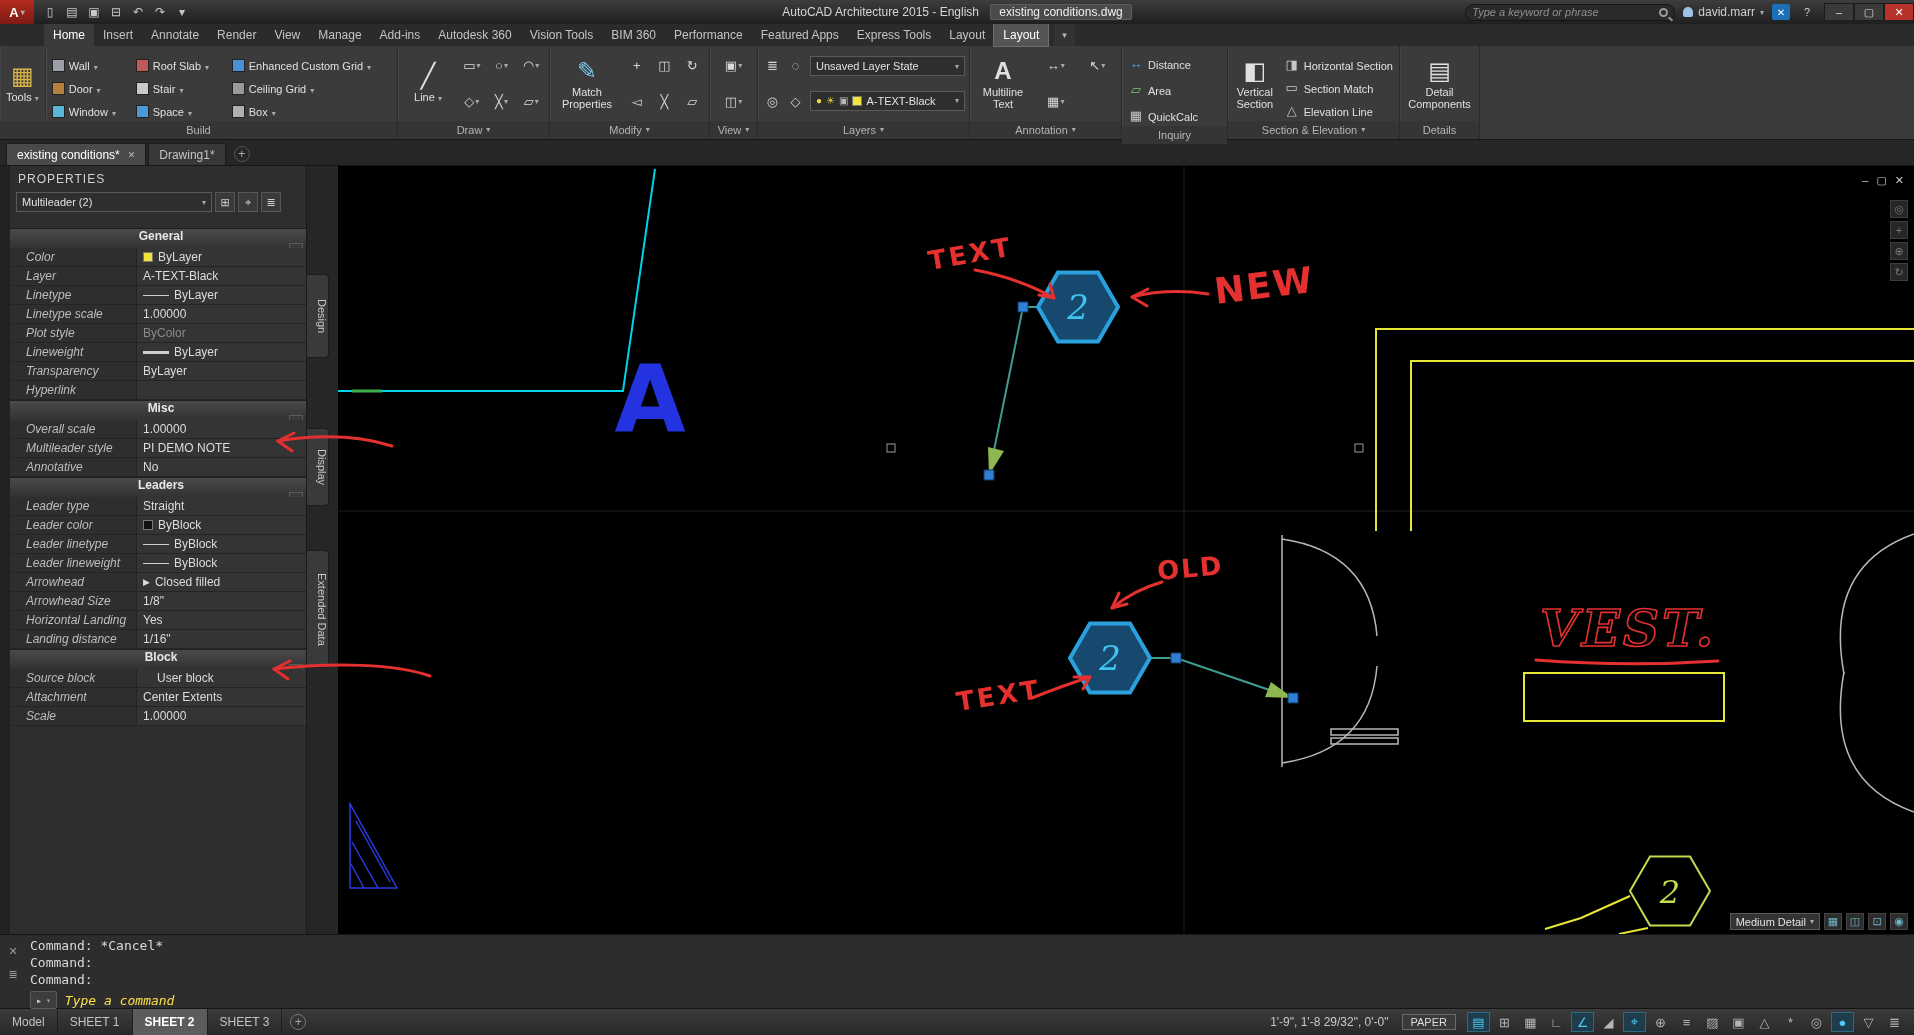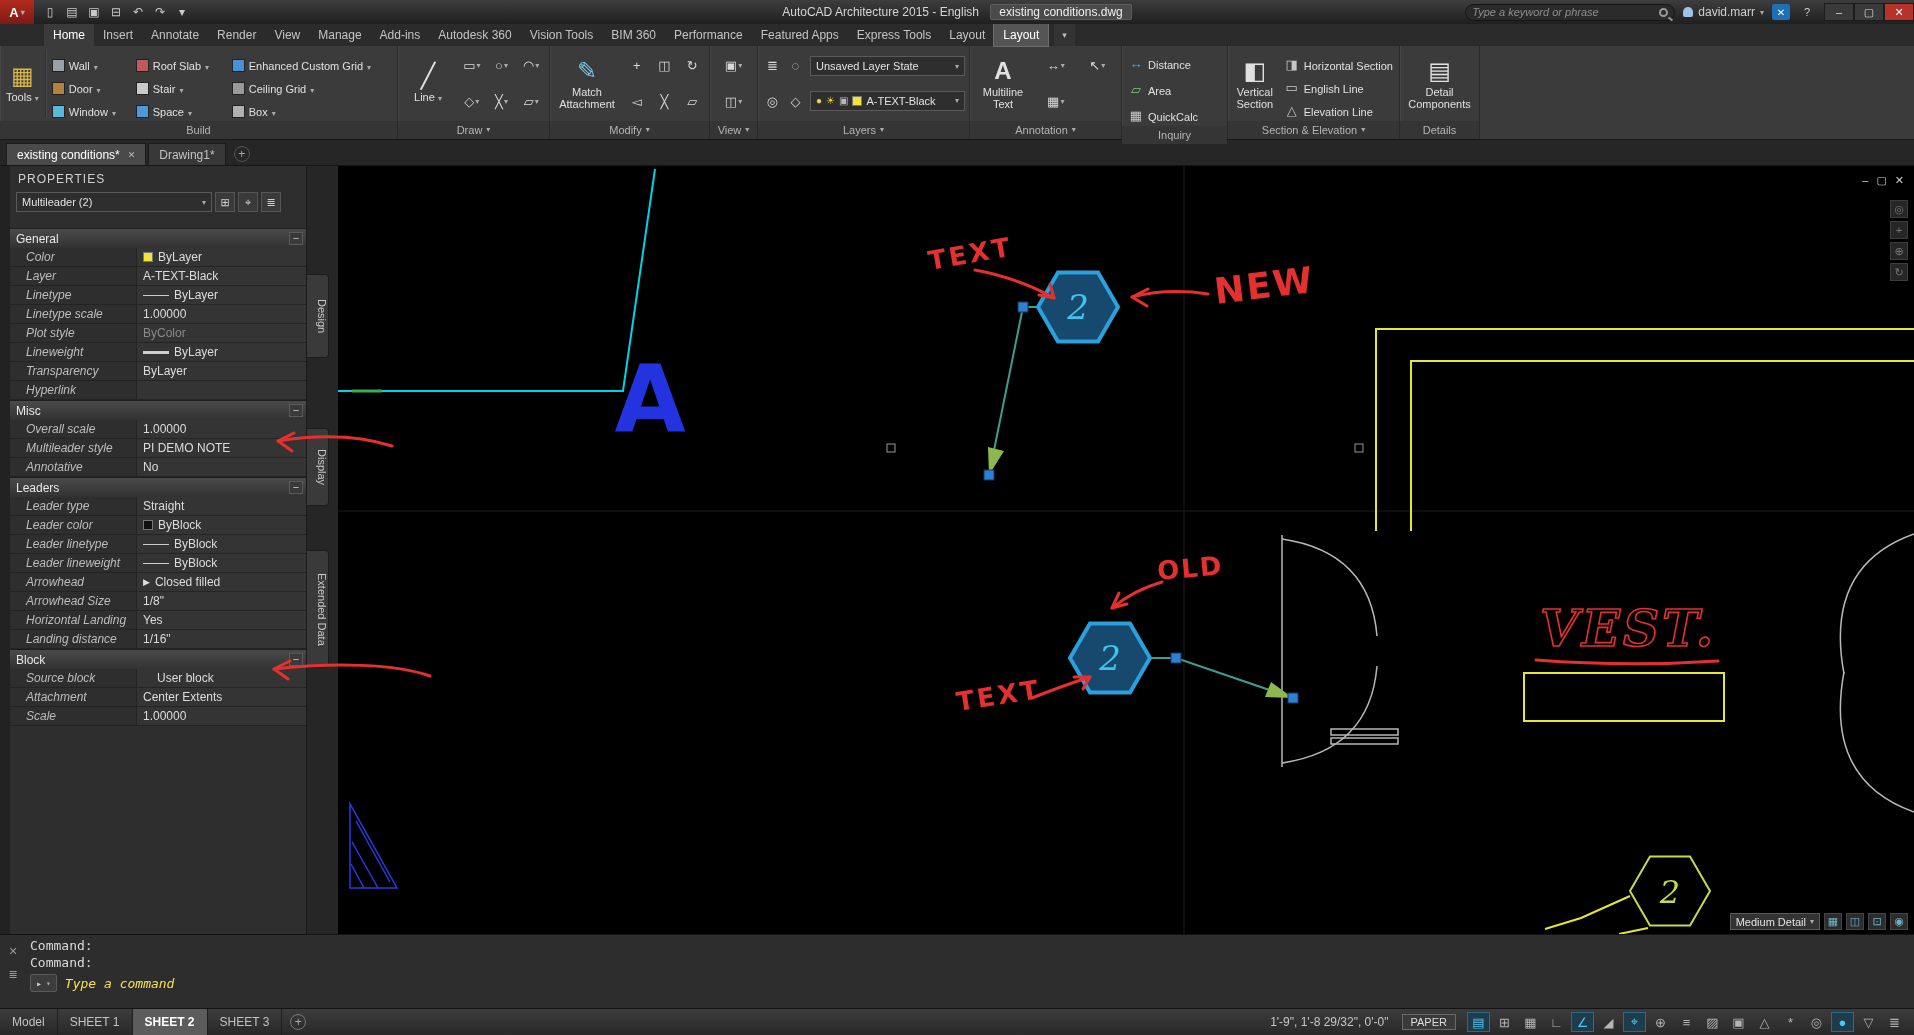--- a/index.html
+++ b/index.html
@@ -75,21 +75,21 @@
   
   .main { display:flex; height:768px; }
   .left-col { width:338px; display:flex; background:#222; }
   .palette { width:306px; background:#2e2e2e; border-right:1px solid #1a1a1a; margin-left:10px; }
   .pal-header { height:26px; line-height:26px; padding-left:8px; font-size:12px; letter-spacing:1px; color:#d2d2d2; }
   .sel-row { display:flex; align-items:center; gap:3px; padding:0 4px 16px 6px; }
   .sel-combo { width:196px; }
   .pal-btn { width:20px; height:20px; background:#3a3a3a; border:1px solid #565656; color:#cfcfcf;
     display:inline-flex; align-items:center; justify-content:center; font-size:11px; }
   .group-header { height:20px; background:linear-gradient(#4a4a4a,#323232); display:flex; align-items:center;
-    padding-left:6px; font-weight:normal; font-size:12px; color:#e8e8e8; border-top:1px solid #1f1f1f; }
+    padding-left:6px; font-weight:bold; font-size:12px; color:#e8e8e8; border-top:1px solid #1f1f1f;flex-direction:column; }
   .collapse { margin-left:auto; margin-right:3px; width:14px; height:13px; line-height:11px; text-align:center;
     background:#3a3a3a; border:1px solid #5a5a5a; color:#ccc; font-size:11px; }
   .prop-row { display:flex; height:19px; line-height:18px; border-bottom:1px solid #242424; font-size:12px; }
   .prop-label { width:126px; padding-left:16px; color:#bdbdbd; white-space:nowrap; overflow:hidden;font-style:italic; }
   .prop-value { flex:1; background:#343434; border-left:1px solid #242424; padding-left:6px;
     display:flex; align-items:center; gap:5px; color:#dcdcdc; white-space:nowrap; overflow:hidden; }
   .pv-swatch { display:none; width:10px; height:10px; border:1px solid #777; }
   .pv-swatch[data-sw] { display:inline-block; }
   .linesample { display:none; }
   .linesample.show { display:inline-block; width:26px; height:1px; background:#cfcfcf; }
@@ -350,21 +350,21 @@
     <div class="plabel">
         <span>Draw</span> 
         <span class="caret">▾</span>
       </div>
   </div>
 
   <div class="panel" style="width:160px">
     <div class="pc">
       <div class="bigbtn" style="width:66px">
         <span class="bicon" style="color:#7ac8e8">✎</span>
-        <span class="blabel">Match Attachment</span>
+        <span class="blabel">Match Properties</span>
       </div>
       <div class="icongrid" style="flex:1">
 
           <span class="gbtn">
             <span>+</span>
           </span>
 
           <span class="gbtn">
             <span>◫</span>
           </span>
@@ -522,21 +522,21 @@
       </div>
       <div class="col" style="flex:1">
 
           <div class="sbtn">
             <span class="ticon" style="color: rgb(200, 200, 200);">◨</span>
             <span class="slabel">Horizontal Section</span>
           </div>
 
           <div class="sbtn">
             <span class="ticon" style="color: rgb(200, 200, 200);">▭</span>
-            <span class="slabel">English Line</span>
+            <span class="slabel">Section Match</span>
           </div>
 
           <div class="sbtn">
             <span class="ticon" style="color: rgb(200, 200, 200);">△</span>
             <span class="slabel">Elevation Line</span>
           </div>
 
       </div>
     </div>
     <div class="plabel">
@@ -943,20 +943,21 @@
 <div class="command-area">
   <div class="cmd-side">
 
       <span class="cmd-side-btn">✕</span>
 
       <span class="cmd-side-btn">≣</span>
 
   </div>
   <div class="cmd-body">
 
+      <div class="cmd-line">Command: *Cancel*</div>
 
       <div class="cmd-line">Command:</div>
 
       <div class="cmd-line">Command:</div>
 
     <div class="cmd-prompt-row">
       <span class="cmd-prompt-box">
         <span>▸</span>
         <span class="caret">▾</span>
       </span>

